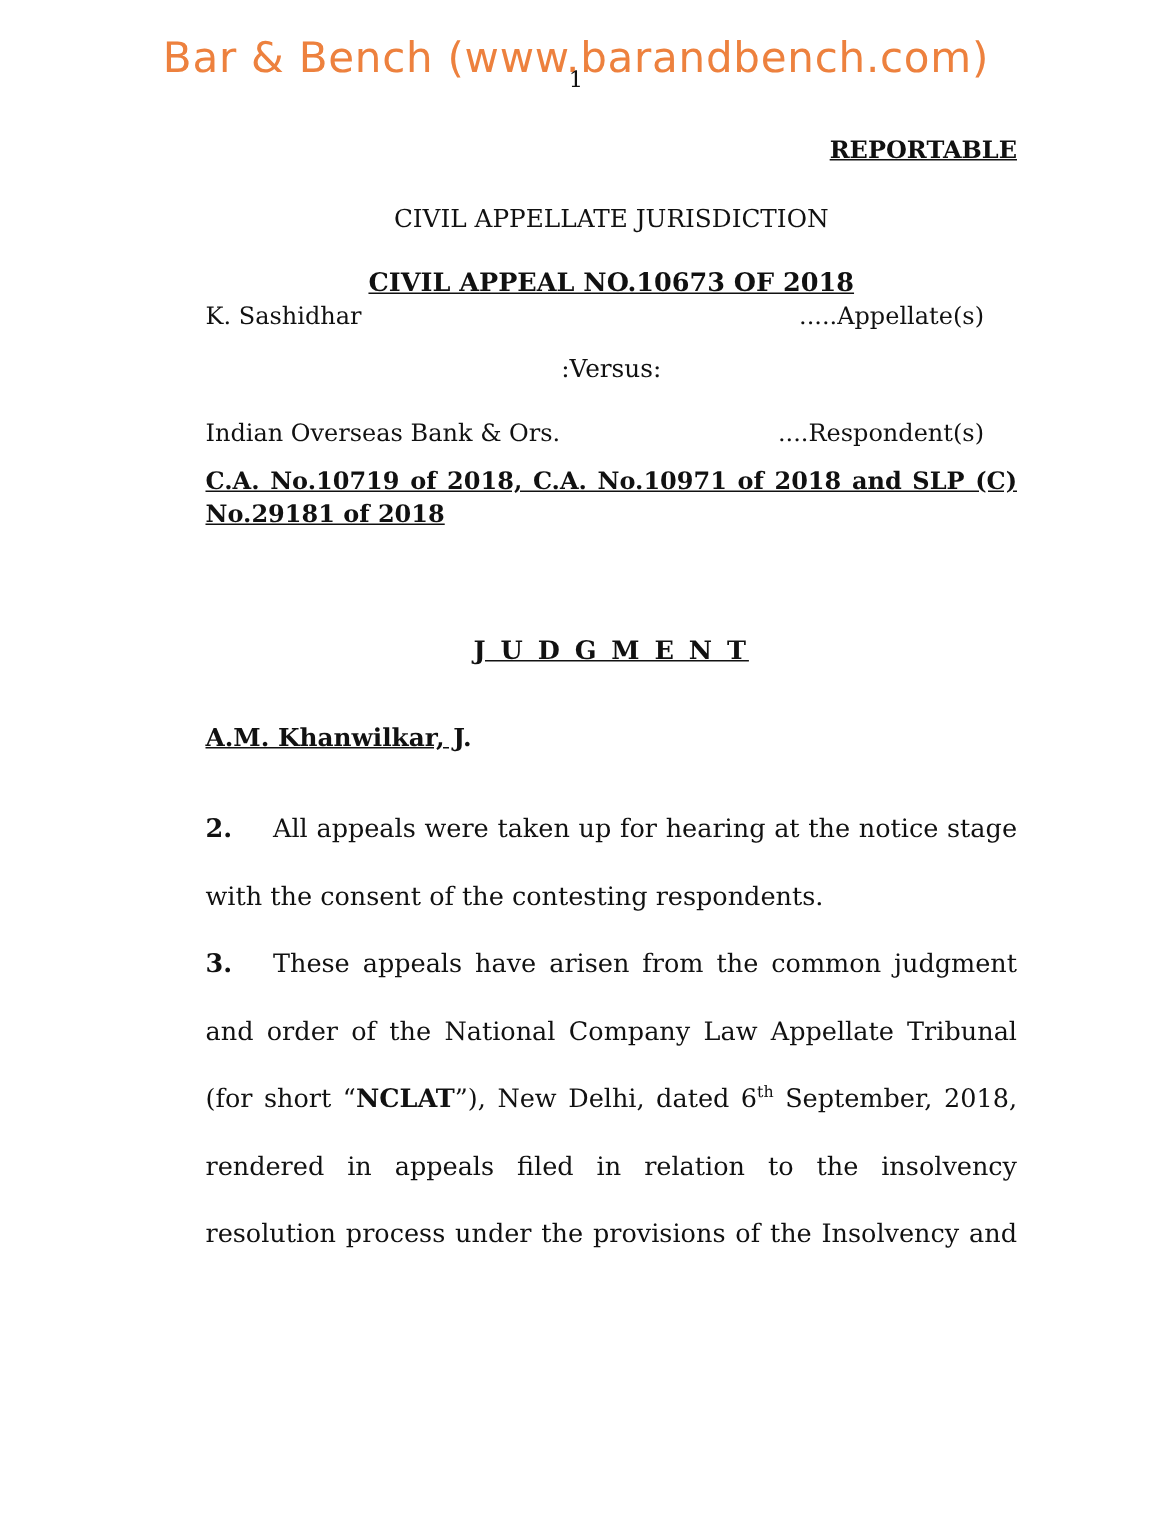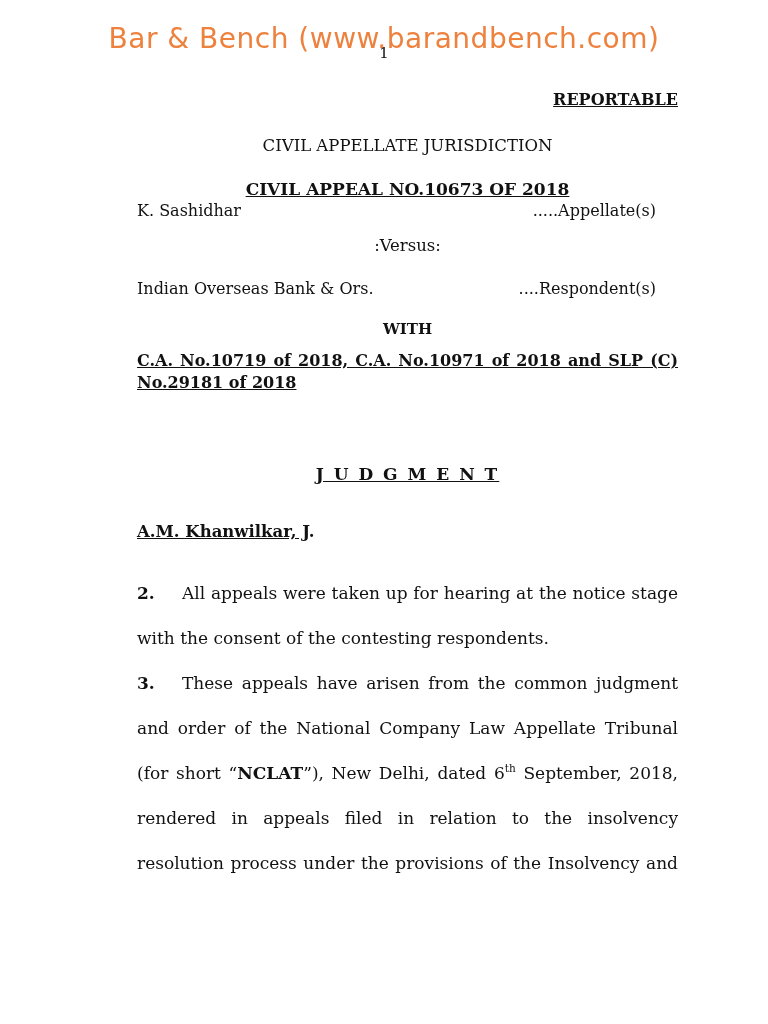--- a/index.html
+++ b/index.html
@@ -136,21 +136,20 @@
     <span>.....Appellate(s)</span>
   </div>
 
   <div class="versus">:Versus:</div>
 
   <div class="party-row respondent">
     <span>Indian Overseas Bank &amp; Ors.</span>
     <span>....Respondent(s)</span>
   </div>
 
-  <div class="with-line">WITH</div>
 
   <div class="connected">C.A. No.10719 of 2018, C.A. No.10971 of 2018 and SLP (C) No.29181 of 2018</div>
 
   <div class="judgment-title">
     <span>J U D G M E N T</span>
   </div>
 
   <div class="author">
     <span class="uline">A.M. Khanwilkar, J</span><span>.</span>
   </div>

